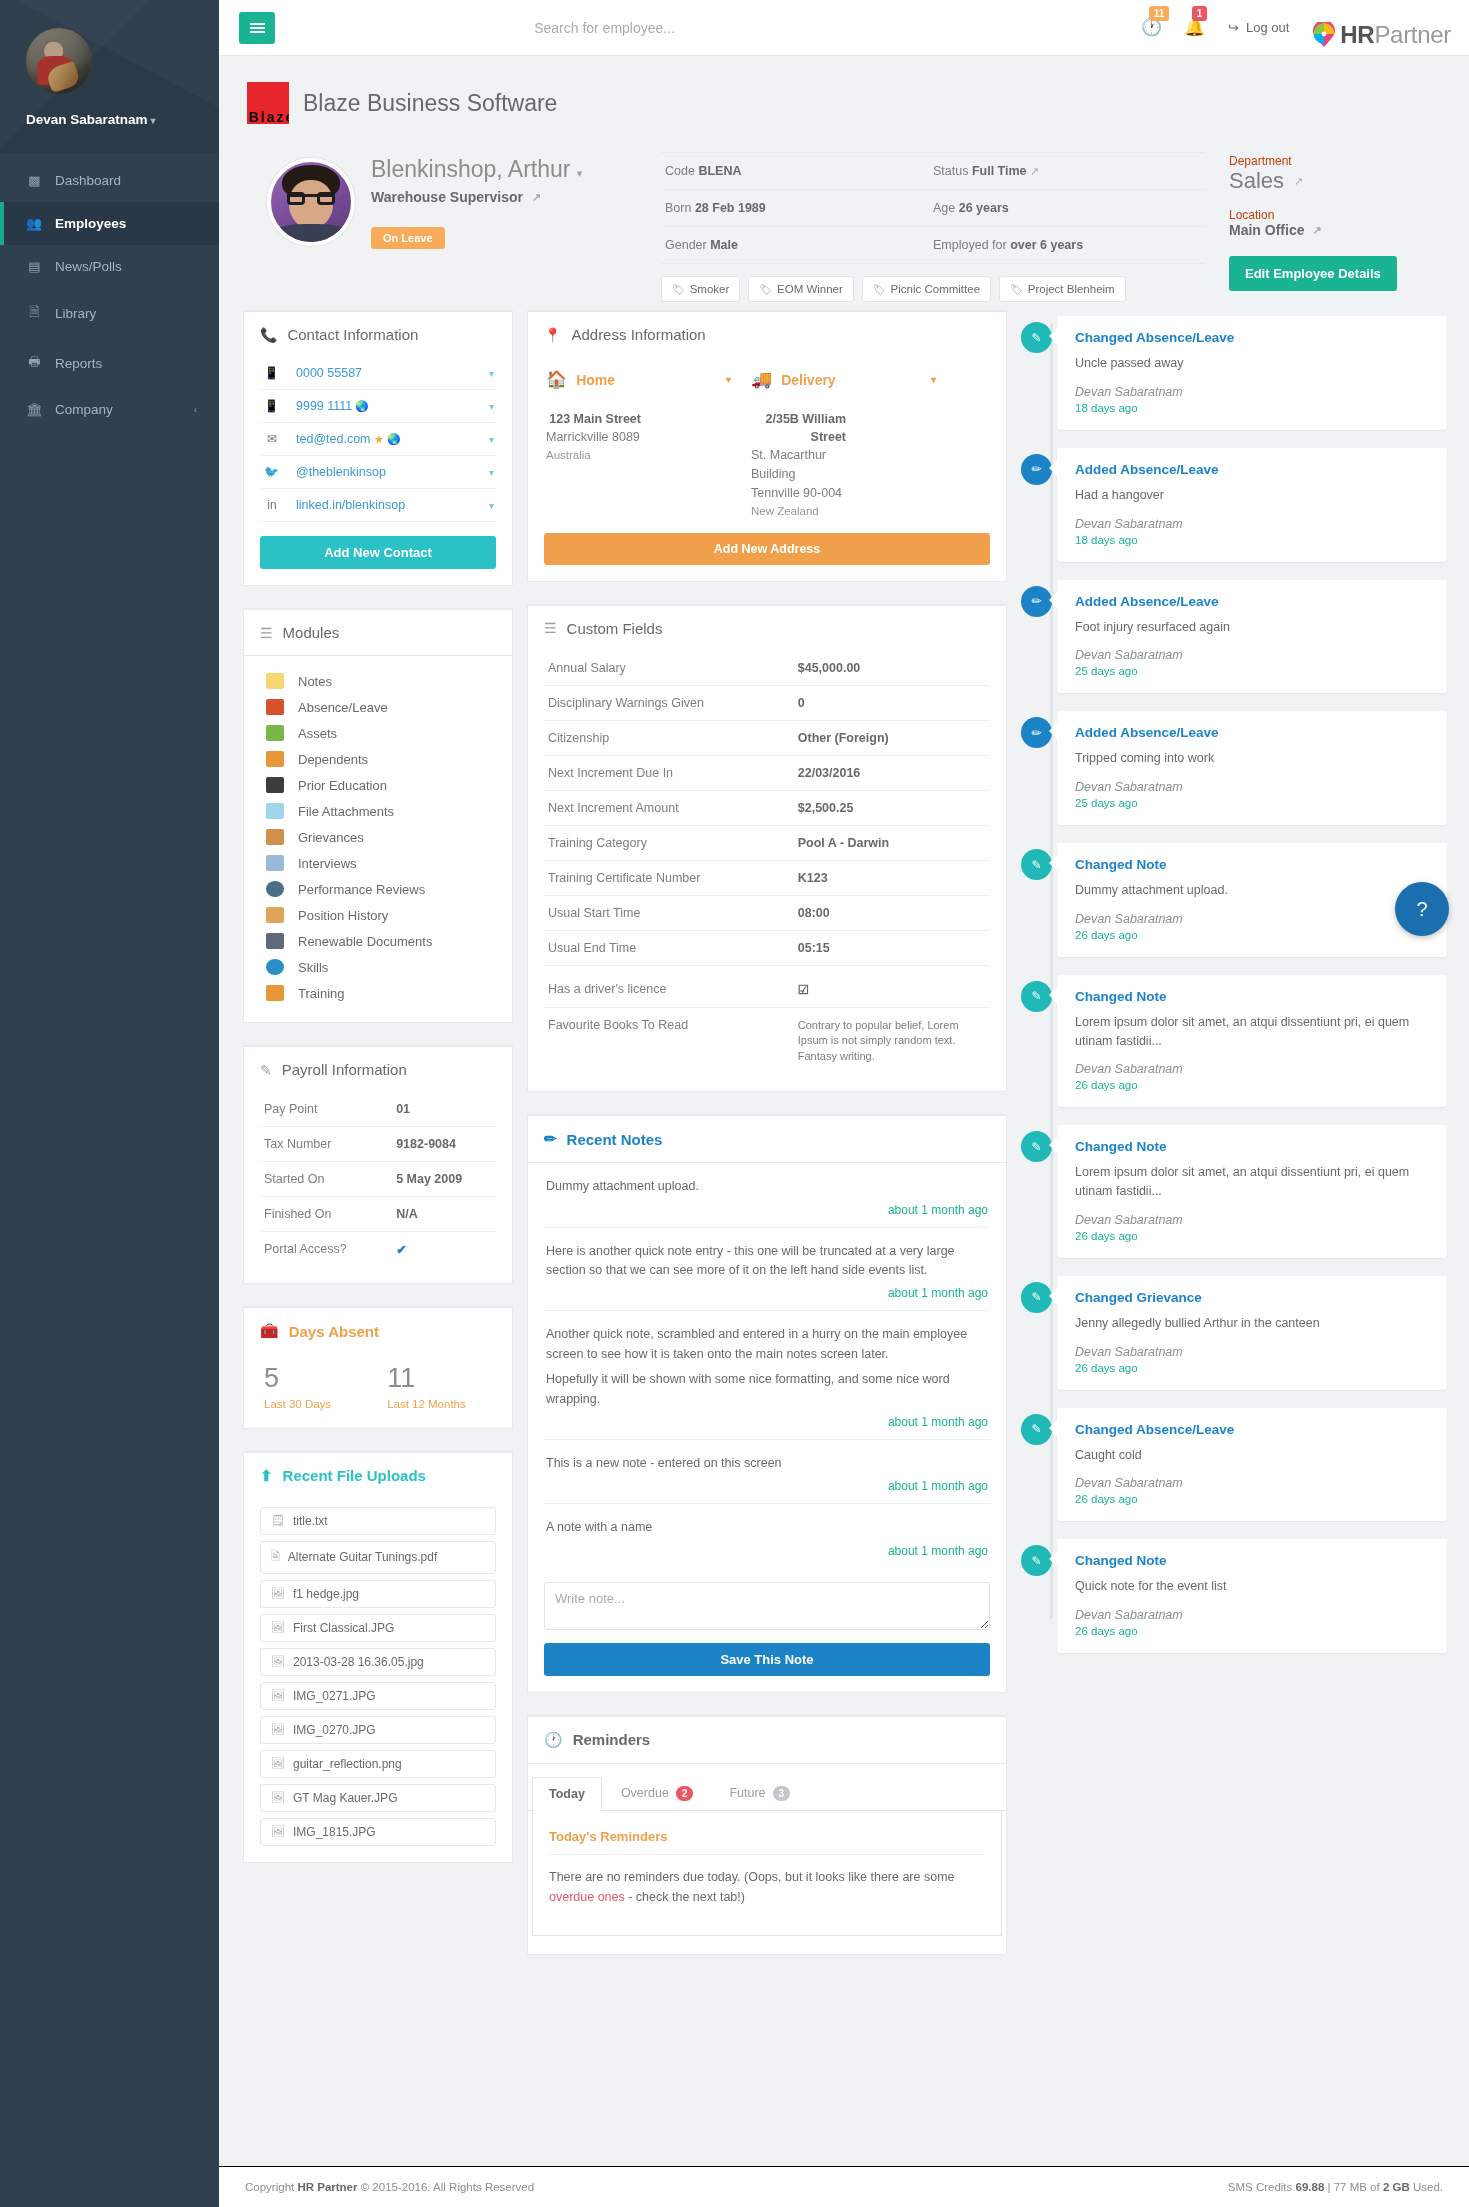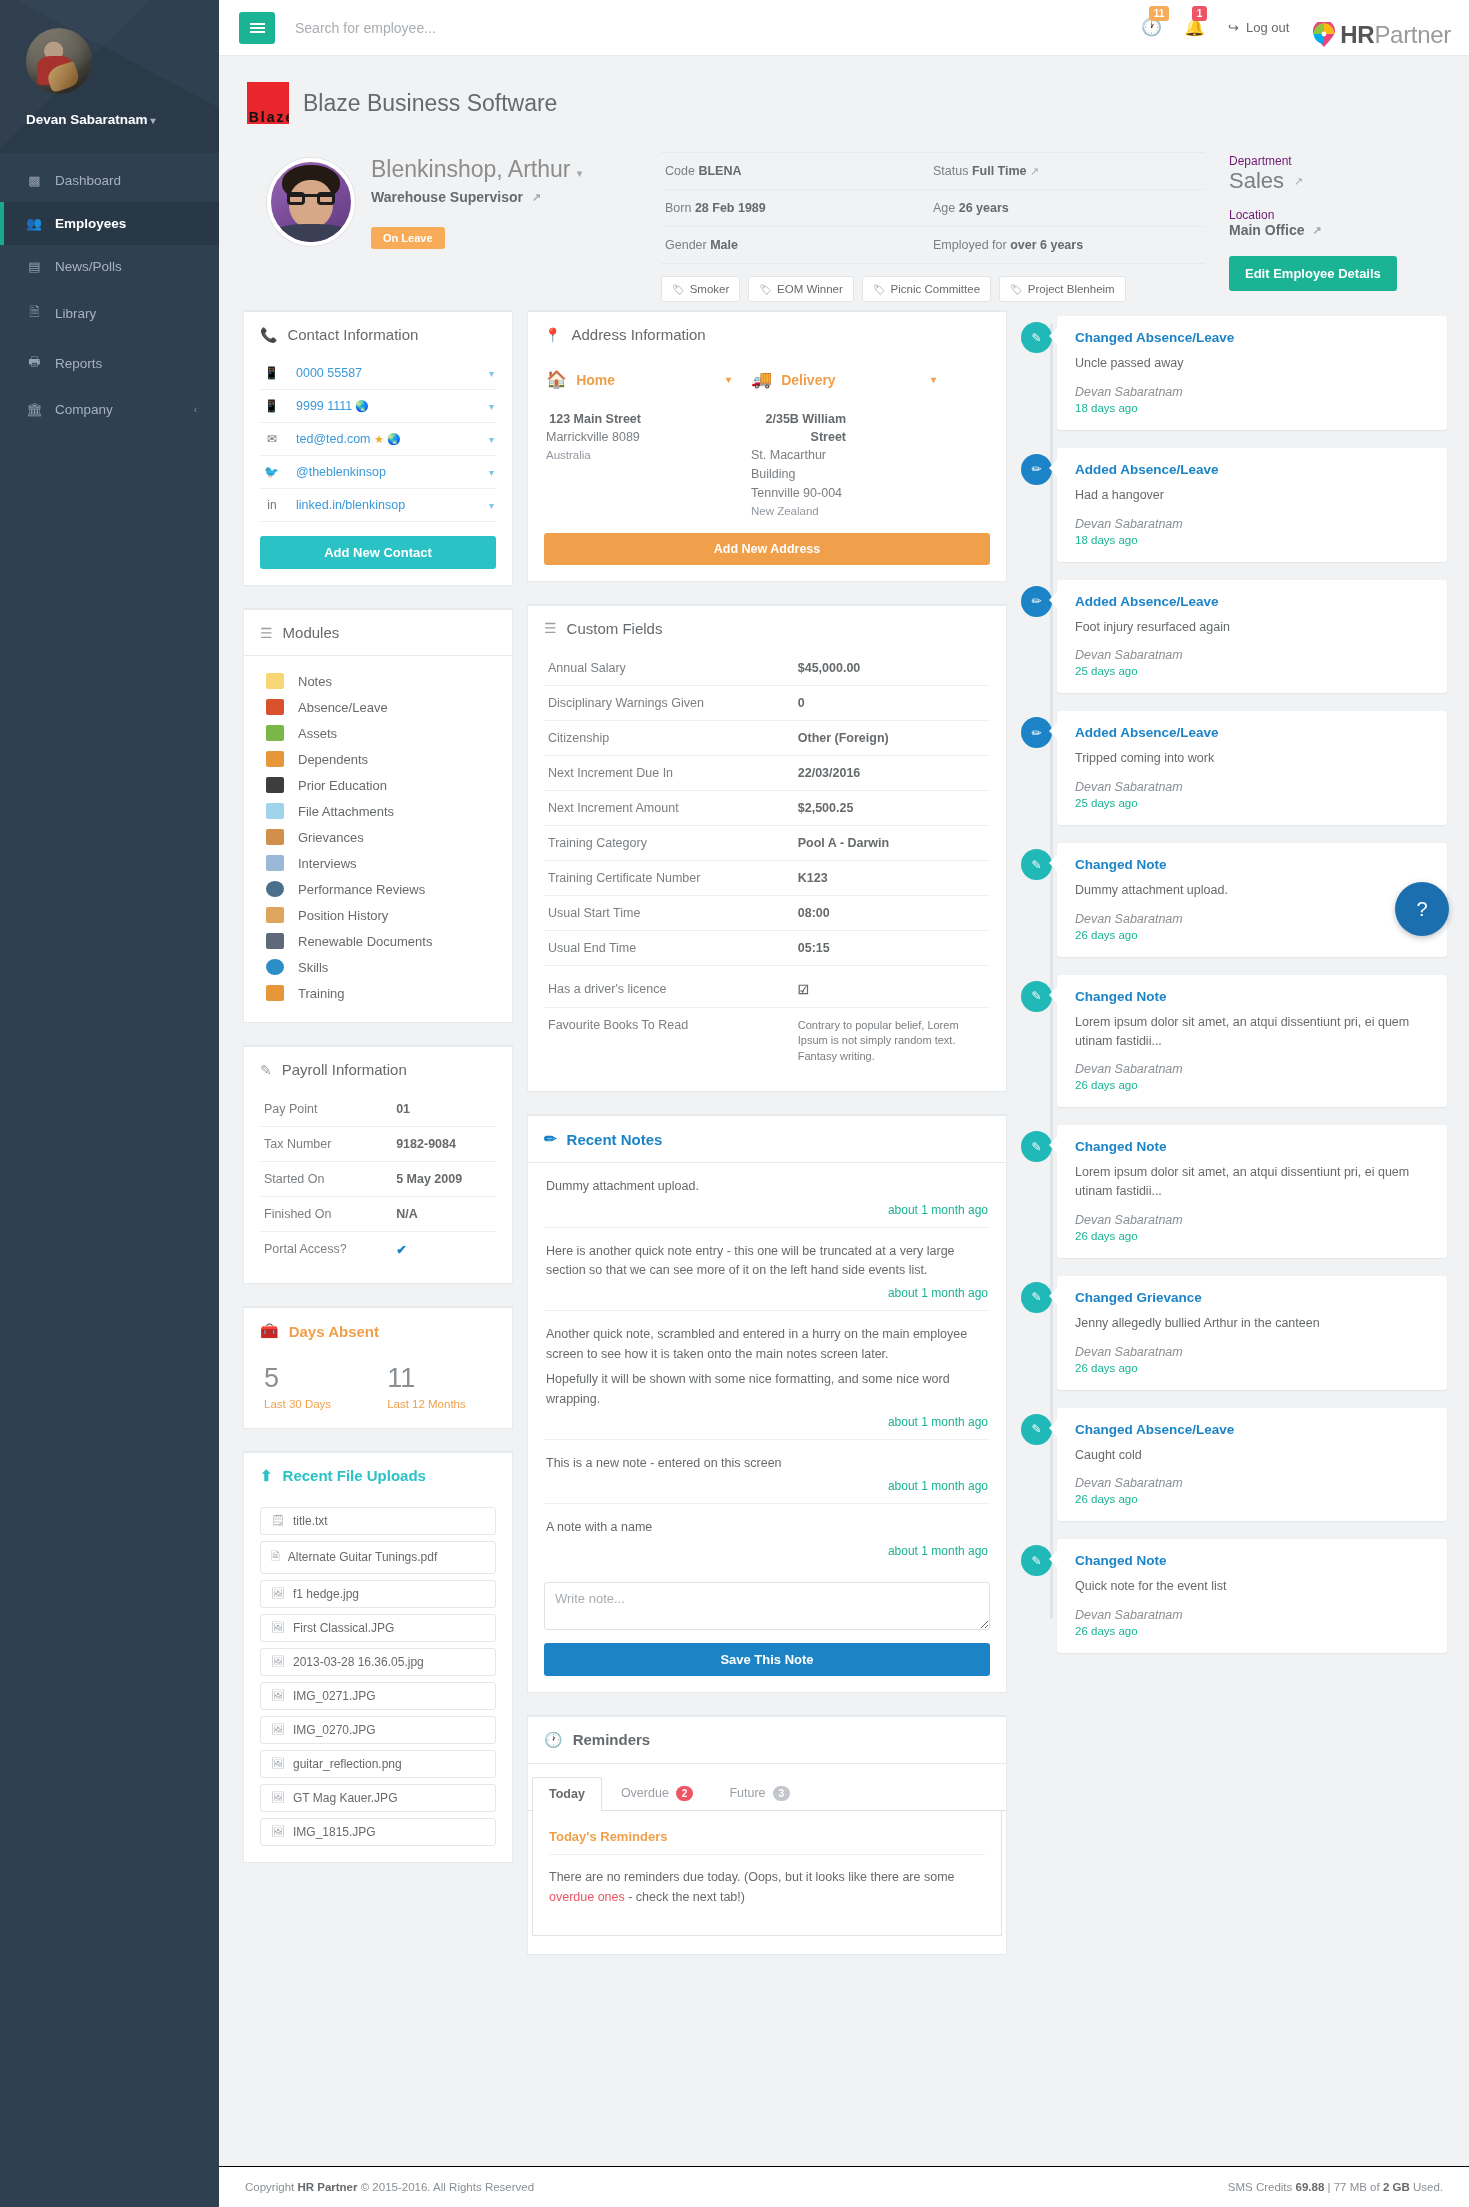--- a/index.html
+++ b/index.html
@@ -76,21 +76,21 @@
     height: 56px; background: #fff; display: flex; align-items: center;
     padding: 0 18px 0 20px; border-bottom: 1px solid #e7eaec;
   }
   .burger {
     width: 36px; height: 32px; background: #1ab394; border-radius: 3px;
     display: flex; align-items:center; justify-content:center; cursor: pointer;
   }
   .burger span { display:block; width:15px; height:2px; background:#fff; box-shadow: 0 -4px 0 #fff, 0 4px 0 #fff;}
   .search-input {
     border: none; outline: none; margin-left: 20px; font-size: 14px;
-    color: #676a6c; font-family: inherit; width: 380px; background: transparent;
+    color: #676a6c; font-family: inherit; width: 380px; background: transparent; text-align: right;
   }
   .search-input::placeholder { color: #a9adb1; }
   .top-right { margin-left: auto; display:flex; align-items:center; gap: 22px; }
   .badge-wrap { position: relative; cursor: pointer; font-size: 17px; color:#676a6c; }
   .badge {
     position: absolute; top: -11px; left: 7px;
     color: #fff; font-size: 10px; font-weight: bold;
     padding: 2px 5px; border-radius: 3px; line-height: 1.1;
   }
   .badge.warn { background: #f8ac59; }
@@ -149,21 +149,21 @@
   .fact-cell { flex:1; color:#7b7f82; }
   .fact-cell b { color:#676a6c; }
   .tags { display:flex; gap:8px; padding-top: 12px; flex-wrap:wrap;}
   .tag {
     border: 1px solid #e2e4e6; border-radius: 3px; padding: 6px 10px;
     font-size: 11.5px; color:#676a6c; background:#fff; cursor:pointer;
     display:flex; align-items:center; gap:5px;
   }
   .tag .tg { color:#999; font-size:10px; }
   .emp-meta { width: 210px; padding-top: 2px;}
-  .meta-label { font-size: 12px; color:#701a75; }
+  .meta-label { font-size: 12px; color:#c2410c; }
   .meta-big { font-size: 22px; color:#7b7f82; display:flex; align-items:center; gap:10px; margin-bottom: 14px;}
   .meta-strong { font-size: 14px; color:#676a6c; font-weight:bold; display:flex; align-items:center; gap:8px; margin-bottom: 18px;}
   .ext { font-size: 11px; color:#a6abaf; }
   .btn-green {
     background:#1ab394; color:#fff; border:none; border-radius:3px;
     padding: 10px 16px; font-size: 13px; font-weight:bold; cursor:pointer;
     font-family:inherit;
   }
 
   

